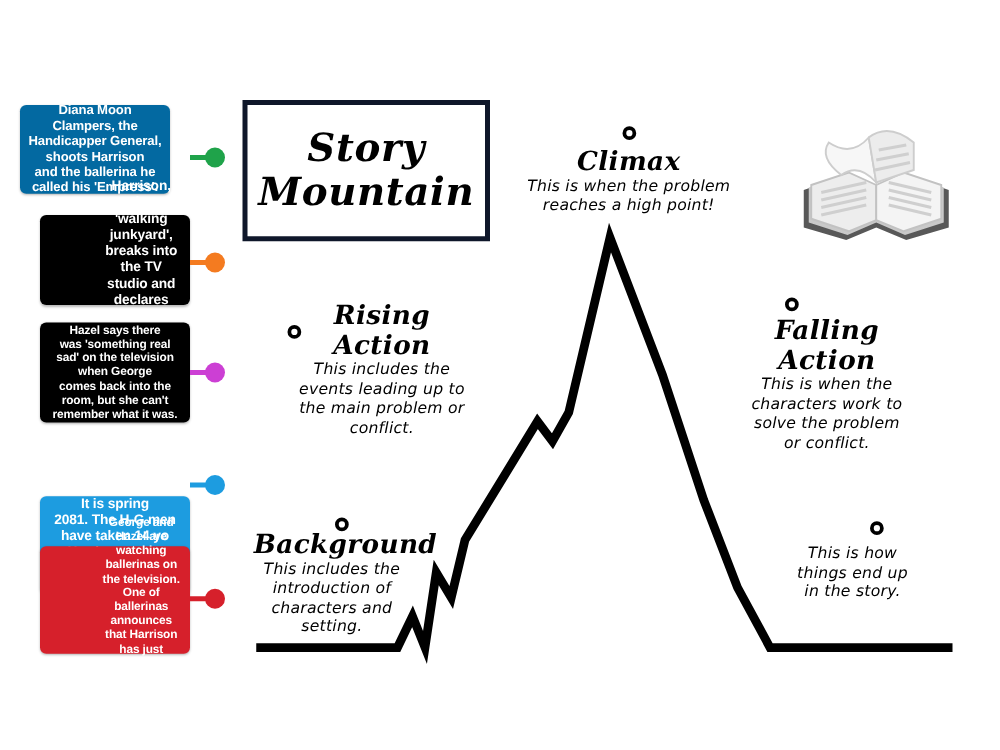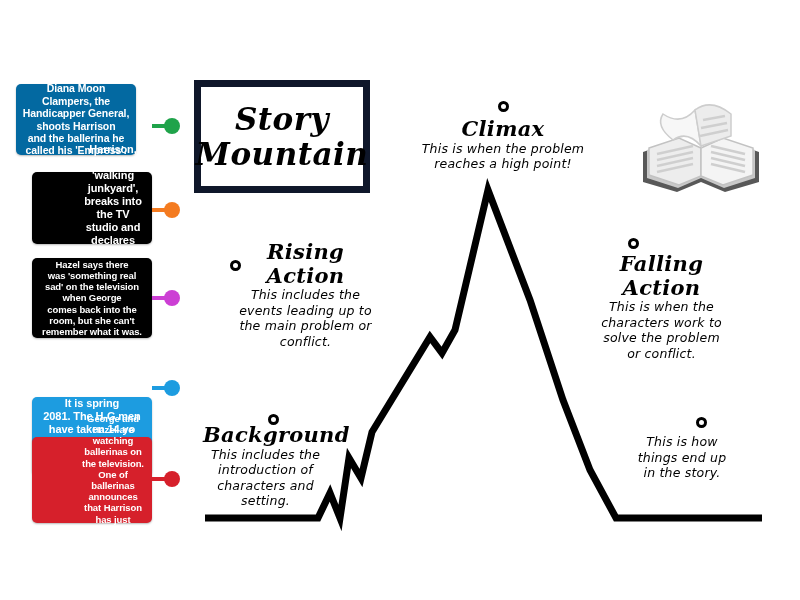--- a/index.html
+++ b/index.html
@@ -63,23 +63,23 @@
     width: 16px;
     height: 16px;
     border-radius: 50%;
   }
 
   
   #title-box {
     position: absolute;
     left: 194px;
     top: 80px;
-    width: 176px;
+    width: 198px;
     height: 113px;
-    border: 7px solid #0f172a;
+    border: 4px solid #0f172a;
     background: #ffffff;
     box-sizing: border-box;
     display: flex;
     align-items: center;
     justify-content: center;
   }
   #title-text {
     font-family: "DejaVu Serif", serif;
     font-style: italic;
     font-weight: bold;

